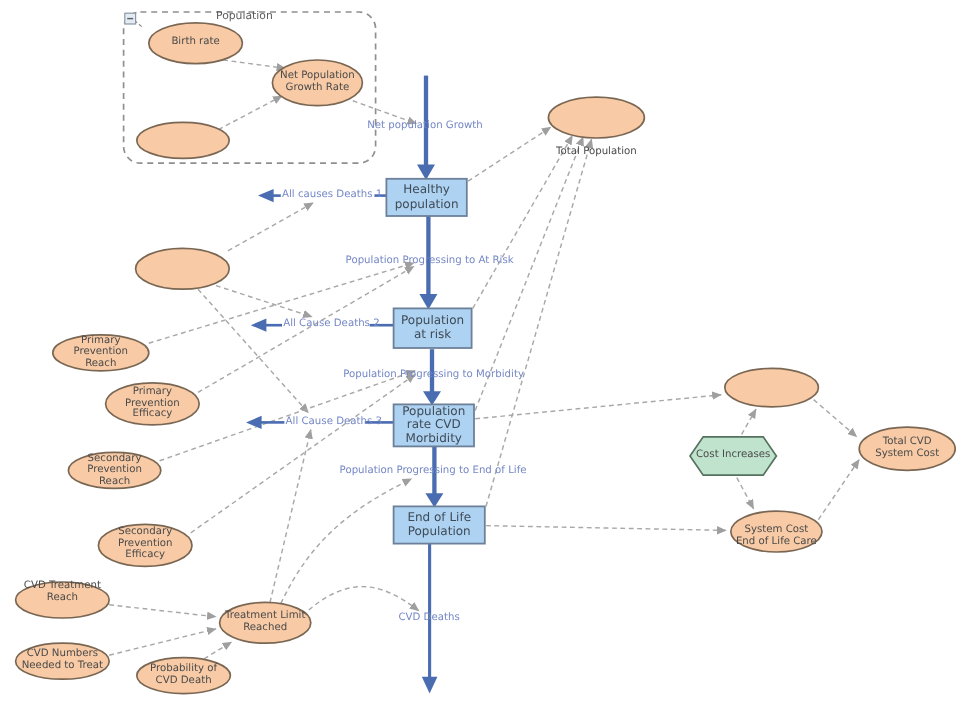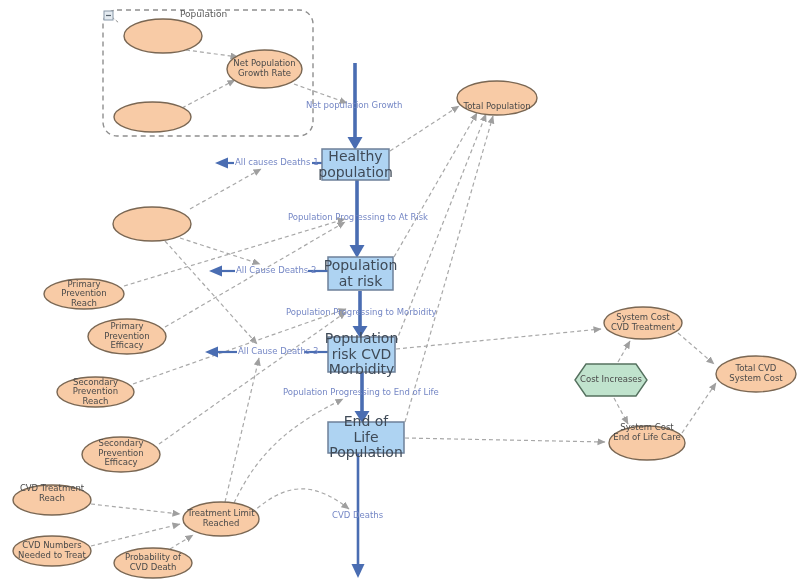--- a/index.html
+++ b/index.html
@@ -8,21 +8,21 @@
     font-family:"DejaVu Sans","Liberation Sans",sans-serif;
   }
   .canvas svg{position:absolute;left:0;top:0;}
   .node{
     position:absolute;display:flex;align-items:center;justify-content:center;
     text-align:center;font-size:8.5px;line-height:1.12;color:#4a4a4a;
     padding:0;box-sizing:border-box;cursor:default;
   }
   .node span{display:block;padding:0 4px;}
   .node.narrow span{padding:0 9px;}
-  .stock-label{font-size:14px;color:#3f4a57;align-items:center;}
+  .stock-label{font-size:10px;color:#3f4a57;align-items:center;}
   .flow-label{
     position:absolute;white-space:nowrap;font-size:8.5px;color:#7587c5;height:11px;line-height:11px;
   }
   .group-label{
     position:absolute;font-size:9px;color:#5a5a5a;white-space:nowrap;
   }
 </style>
 </head>
 <body>
 
@@ -120,24 +120,27 @@
   <g fill="#aed3f2" stroke="#6d8099" stroke-width="1.5">
     <rect x="322" y="149" width="67" height="31"></rect>
     <rect x="328" y="257" width="65" height="33"></rect>
     <rect x="328" y="337" width="67" height="35"></rect>
     <rect x="328" y="422" width="76" height="31"></rect>
   </g>
 </svg>
 
 <div class="group-label" style="left:180px;top:9px;">Population</div>
 
+<div class="node" style="left:124px;top:19px;width:78px;height:34px;">
+      <span>Birth rate</span>
+    </div>
 <div class="node" style="left:227px;top:50px;width:75px;height:38px;">
       <span>Net Population Growth Rate</span>
     </div>
-<div class="node" style="left:457px;top:81px;width:80px;height:51px;">
+<div class="node" style="left:457px;top:81px;width:80px;height:51px;align-items:flex-end;">
       <span>Total Population</span>
     </div>
 <div class="node" style="left:44px;top:279px;width:80px;height:30px;">
       <span>Primary Prevention Reach</span>
     </div>
 <div class="node" style="left:88px;top:319px;width:78px;height:35px;">
       <span>Primary Prevention Efficacy</span>
     </div>
 <div class="node" style="left:57px;top:377px;width:77px;height:30px;">
       <span>Secondary Prevention Reach</span>
@@ -153,38 +156,35 @@
     </div>
 <div class="node" style="left:114px;top:548px;width:78px;height:30px;">
       <span>Probability of CVD Death</span>
     </div>
 <div class="node" style="left:183px;top:502px;width:76px;height:34px;">
       <span>Treatment Limit Reached</span>
     </div>
 <div class="node" style="left:575px;top:363px;width:72px;height:34px;">
       <span>Cost Increases</span>
     </div>
-<div class="node" style="left:604px;top:307px;width:78px;height:32px;">
-      <span>System Cost CVD Treatment</span>
-    </div>
 <div class="node narrow" style="left:716px;top:356px;width:80px;height:36px;">
       <span>Total CVD System Cost</span>
     </div>
-<div class="node" style="left:609px;top:422px;width:76px;height:22px;justify-content:center;">
+<div class="node" style="left:609px;top:436px;width:76px;height:22px;justify-content:center;">
       <span>System Cost End of Life Care</span>
     </div>
 
 <div class="node stock-label" style="left:322px;top:149px;width:67px;height:31px;">
       <span>Healthy population</span>
     </div>
 <div class="node stock-label" style="left:328px;top:257px;width:65px;height:33px;">
       <span>Population at risk</span>
     </div>
 <div class="node stock-label" style="left:328px;top:337px;width:67px;height:35px;">
-      <span>Population risk CVD Morbidity</span>
+      <span>Population rate CVD Morbidity</span>
     </div>
 <div class="node stock-label" style="left:328px;top:422px;width:76px;height:31px;">
       <span>End of Life Population</span>
     </div>
 
 <div class="flow-label" style="left:306px;top:100px;">Net population Growth</div>
 <div class="flow-label" style="left:235px;top:157px;">All causes Deaths 1</div>
 <div class="flow-label" style="left:288px;top:212px;">Population Progressing to At Risk</div>
 <div class="flow-label" style="left:236px;top:265px;">All Cause Deaths 2</div>
 <div class="flow-label" style="left:286px;top:307px;">Population Progressing to Morbidity</div>

